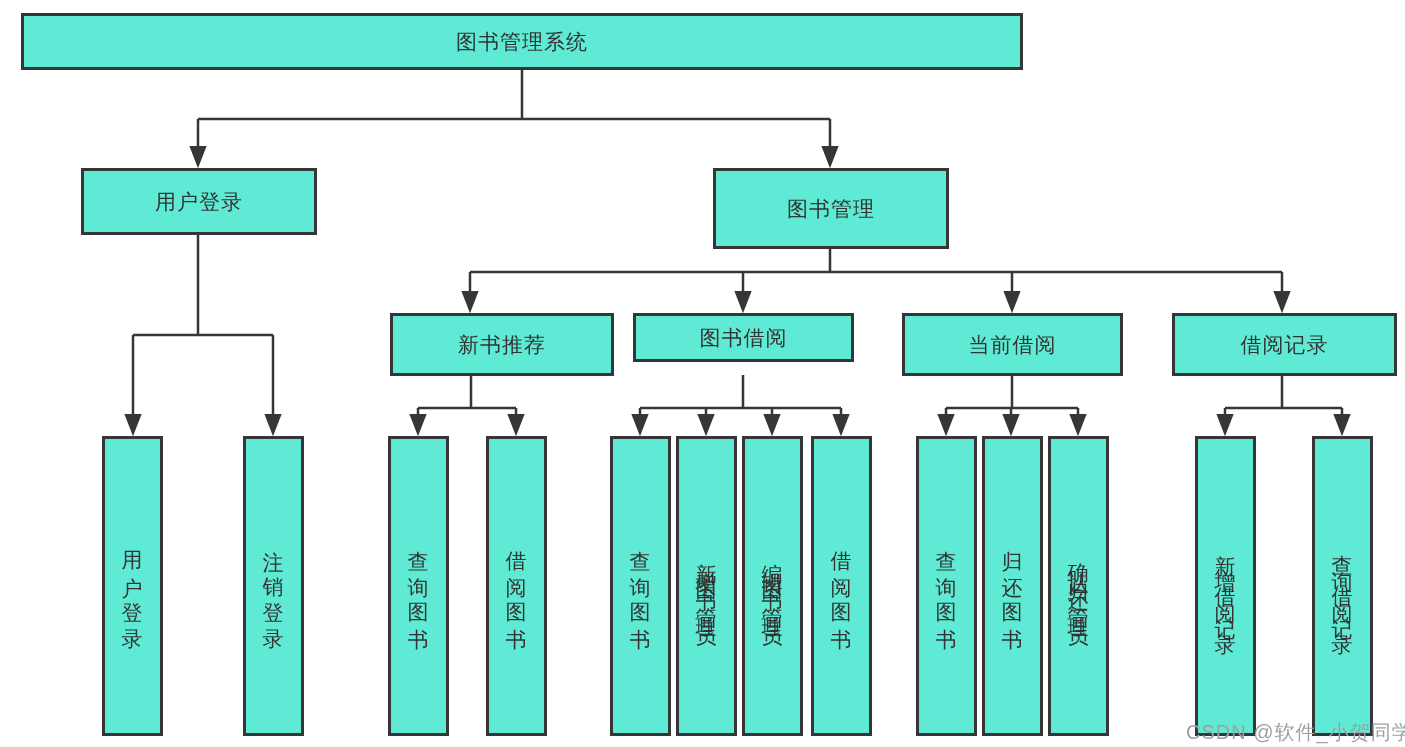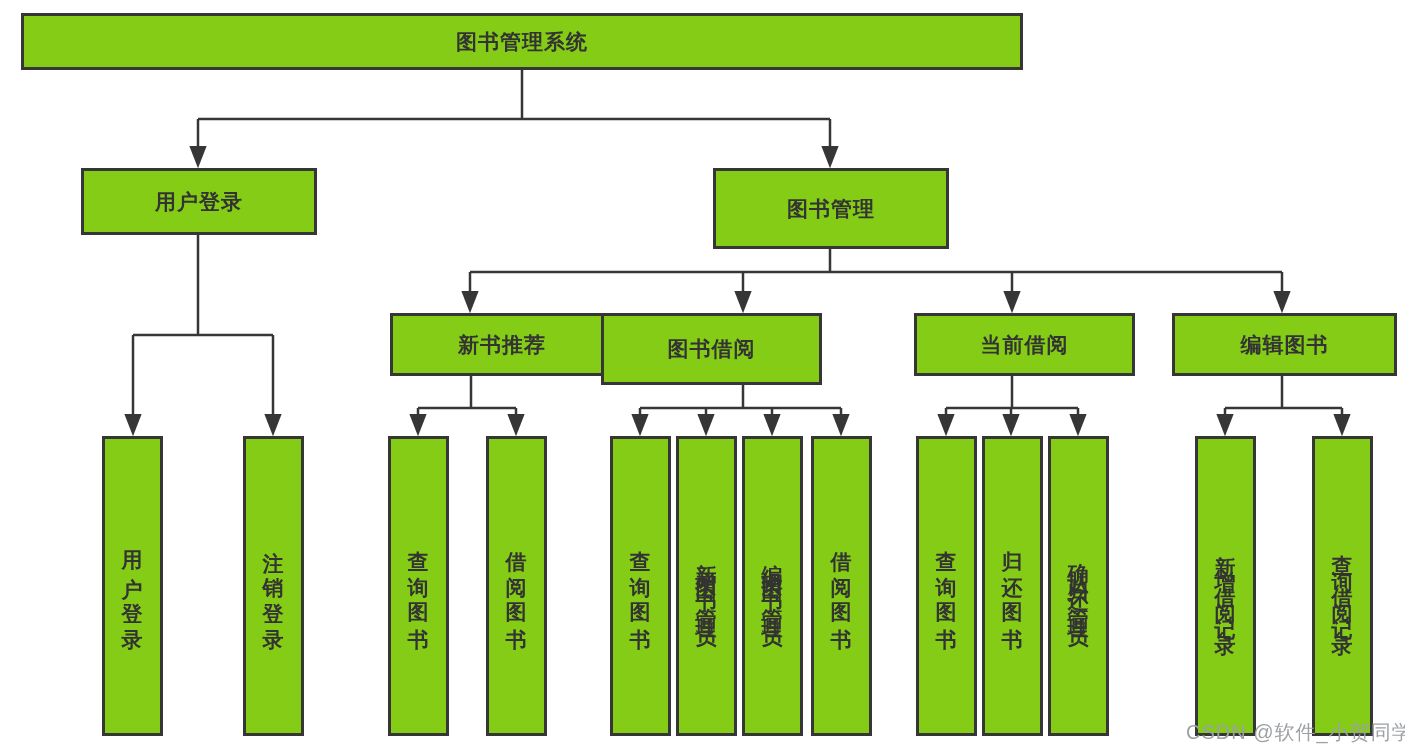--- a/index.html
+++ b/index.html
@@ -2,33 +2,33 @@
 <html><head>
 <meta charset="utf-8">
 <style>
   html,body{margin:0;padding:0;background:#ffffff;}
   .stage{
     position:relative;width:1405px;height:747px;background:#ffffff;overflow:hidden;
     font-family:"Liberation Sans","DejaVu Sans",sans-serif;color:#333333;
   }
   .connectors{position:absolute;left:0;top:0;z-index:1;}
   .node{
-    position:absolute;box-sizing:border-box;border:3px solid #363636;background:#84cc16;
+    position:absolute;box-sizing:border-box;border:3px solid #363636;background:#5eead4;
     display:flex;align-items:center;justify-content:center;z-index:2;
-    font-size:21px;letter-spacing:1px;color:#333333;white-space:nowrap;font-weight:bold;
+    font-size:21px;letter-spacing:1px;color:#333333;white-space:nowrap;
   }
   
   .n-root{left:21px;top:13px;width:1002px;height:57px;}
   
   .n-l2a{left:81px;top:168px;width:236px;height:67px;}
   .n-l2b{left:713px;top:168px;width:236px;height:81px;}
   
   .n-l3a{left:363px;top:313px;width:224px;height:63px;margin-left:27px;}
-  .n-l3b{left:601px;top:313px;width:221px;height:72px;}
-  .n-l3c{left:902px;top:313px;width:221px;height:63px;margin-left:12px;}
+  .n-l3b{left:633px;top:313px;width:221px;height:49px;}
+  .n-l3c{left:902px;top:313px;width:221px;height:63px;}
   .n-l3d{left:1172px;top:313px;width:225px;height:63px;}
   
   .leaf{top:436px;width:61px;height:300px;border-width:3px;}
   .leaf .vtxt{
     writing-mode:vertical-rl;text-orientation:mixed;
     font-size:21px;line-height:1;white-space:nowrap;
   }
   .ls-4 .vtxt{letter-spacing:26px;}
   .ls-6 .vtxt{letter-spacing:16px;}
   .ls-9 .vtxt{letter-spacing:9px;}
@@ -99,21 +99,21 @@
   <div class="node n-l3a">
     <span>新书推荐</span>
   </div>
   <div class="node n-l3b">
     <span>图书借阅</span>
   </div>
   <div class="node n-l3c">
     <span>当前借阅</span>
   </div>
   <div class="node n-l3d">
-    <span>编辑图书</span>
+    <span>借阅记录</span>
   </div>
 
   <div class="node leaf lf1 ls-4">
     <span class="vtxt">用户登录</span>
   </div>
   <div class="node leaf lf2 ls-4">
     <span class="vtxt">注销登录</span>
   </div>
   <div class="node leaf lf3 ls-4">
     <span class="vtxt">查询图书</span>

